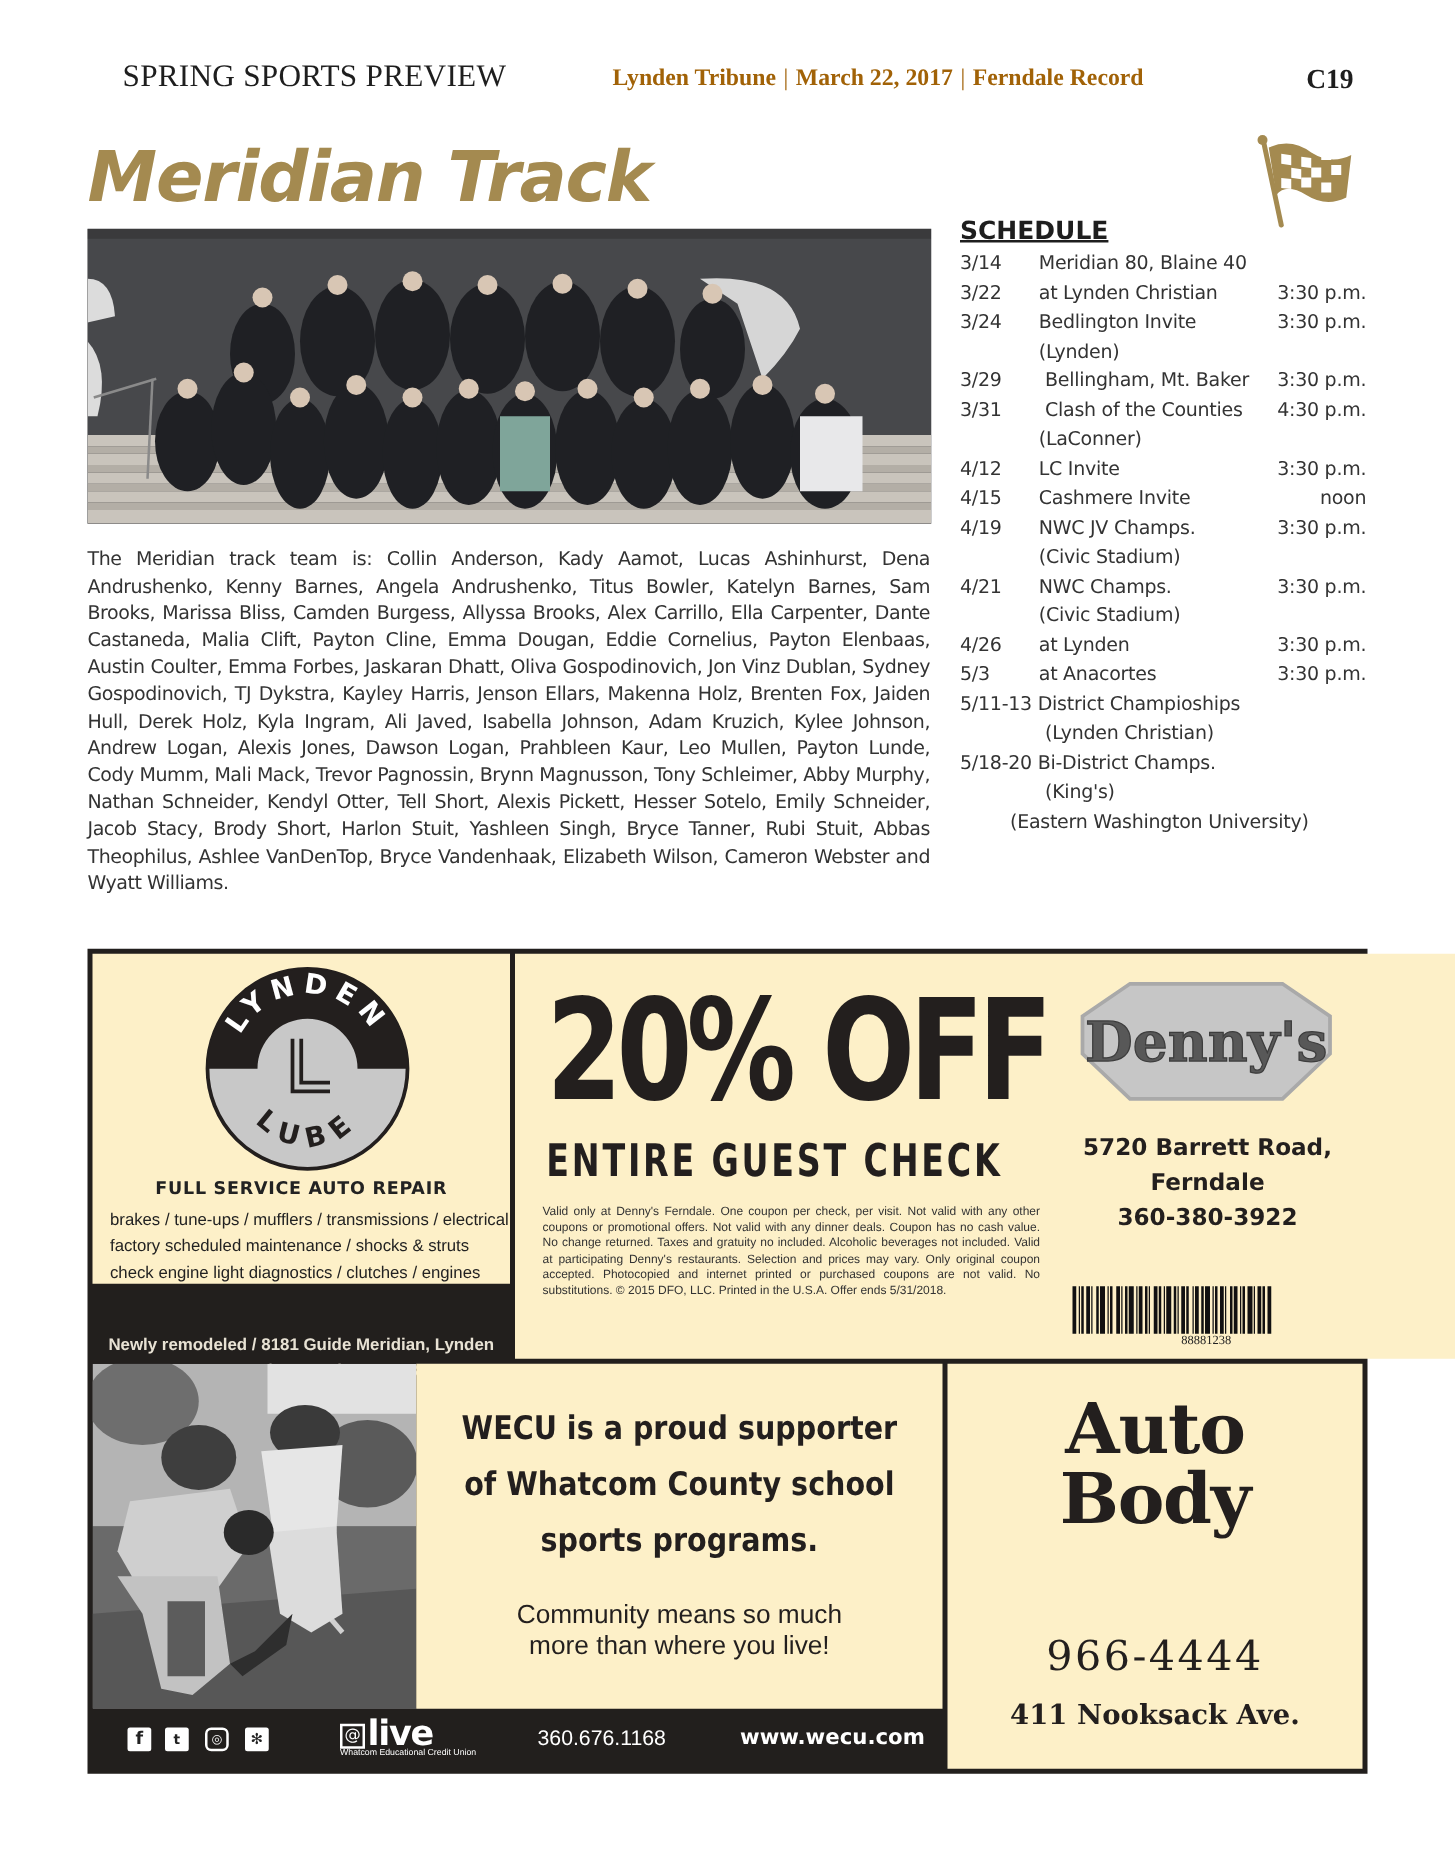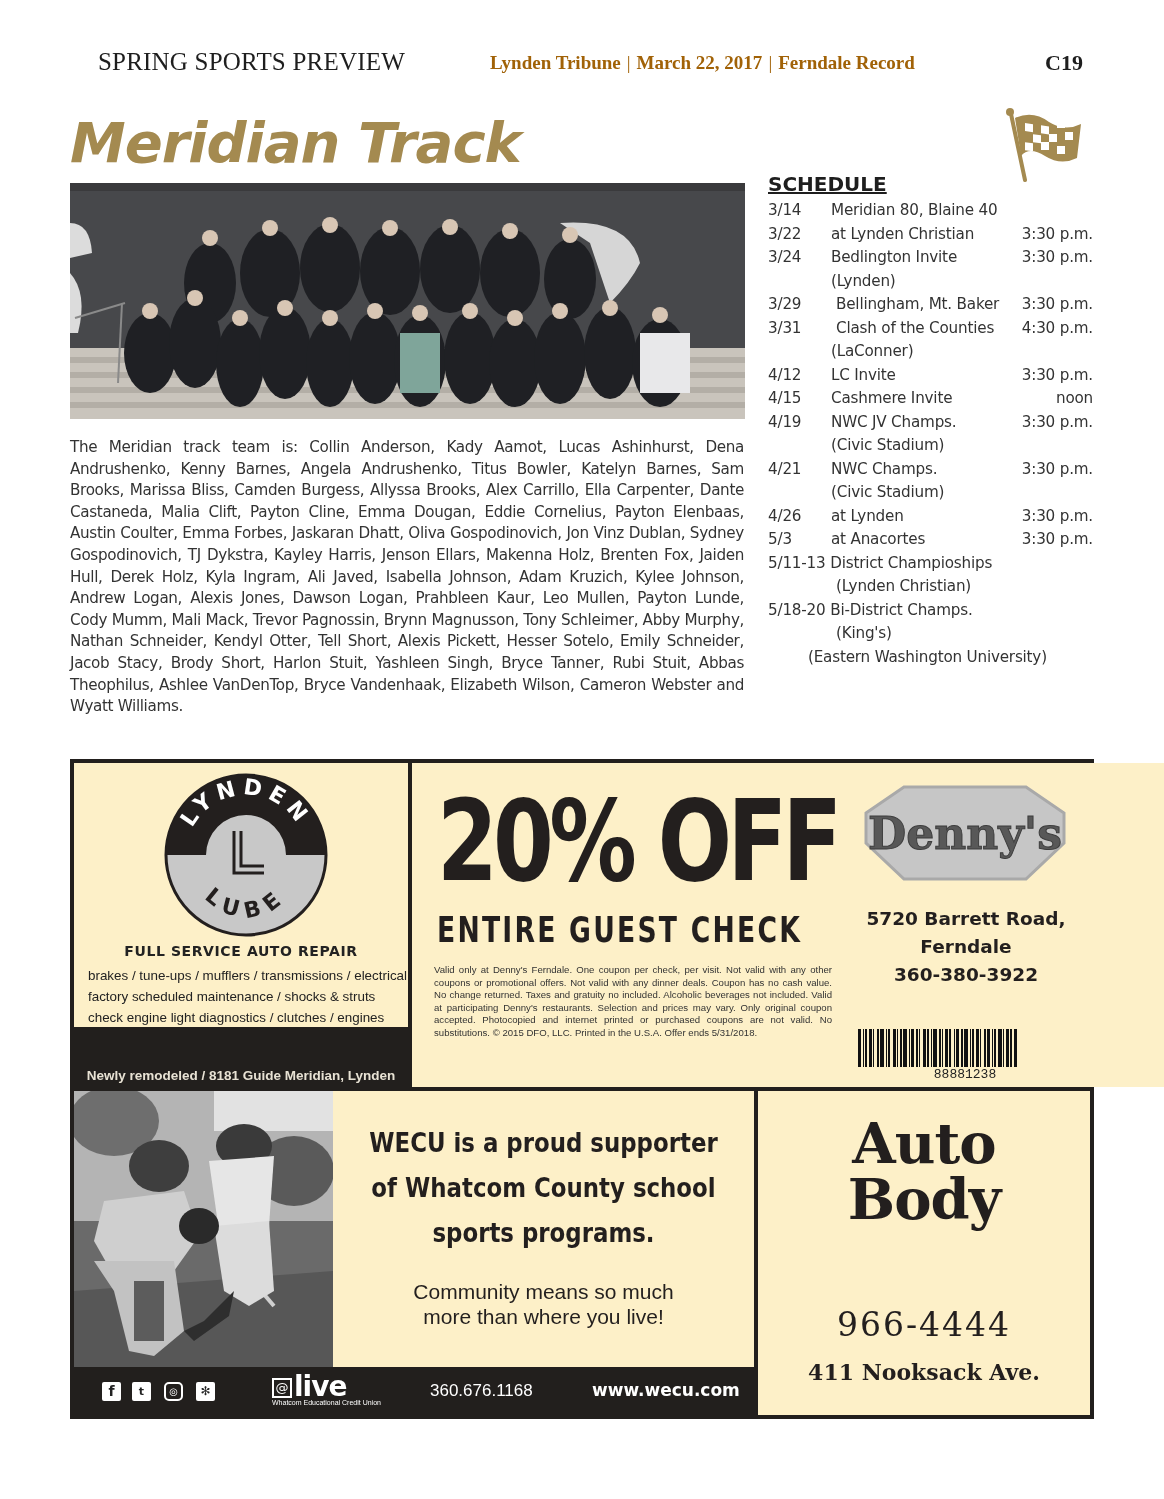--- a/index.html
+++ b/index.html
@@ -48,21 +48,21 @@
 
   
   .dn { left: 342px; top: 4px; width: 758px; height: 324px; }
   .dn-big { position: absolute; left: 25px; top: 18px; font-family: "DejaVu Sans", sans-serif; font-weight: bold; font-size: 112px; line-height: 120px; color: #231f1e; letter-spacing: -6px; transform: scaleX(0.78); transform-origin: left top; white-space: nowrap; }
   .dn-sub { position: absolute; left: 25px; top: 146px; font-family: "DejaVu Sans", sans-serif; font-weight: bold; font-size: 36px; color: #231f1e; letter-spacing: 3px; transform: scaleX(0.74); transform-origin: left top; white-space: nowrap; }
   .dn-fine { position: absolute; left: 22px; top: 201px; width: 398px; font-family: "Liberation Sans", sans-serif; font-size: 9.6px; line-height: 12.6px; color: #333; text-align: justify; }
   .dn-logo { position: absolute; left: 450px; top: 20px; width: 206px; height: 100px; }
   .dn-addr { position: absolute; left: 430px; top: 142px; width: 248px; text-align: center; font-family: "DejaVu Sans", sans-serif; font-weight: bold; font-size: 18.5px; line-height: 28px; color: #231f1e; }
   .barcode { position: absolute; left: 446px; top: 266px; width: 214px; height: 38px; display: flex; gap: 0; }
   .barcode span { display: block; height: 100%; background: #111; }
-  .bc-num { position: absolute; left: 446px; top: 304px; width: 214px; text-align: center; font-family: Liberation Mono, monospace; font-size: 13px; color: #222; }
+  .bc-num { position: absolute; left: 446px; top: 304px; width: 214px; text-align: center; font-family: Liberation Serif, serif; font-size: 10px; color: #222; }
 
   
   .wecu-photo { position: absolute; left: 4px; top: 332px; width: 259px; height: 276px; overflow: hidden; }
   .wecu { left: 263px; top: 332px; width: 421px; height: 276px; }
   .wecu-head { position: absolute; left: 0; width: 100%; top: 30px; text-align: center; font-family: "DejaVu Sans", sans-serif; font-weight: bold; font-size: 26px; line-height: 45px; color: #231f1e; transform: scaleX(0.88); transform-origin: center top; }
   .wecu-sub { position: absolute; left: 0; width: 100%; top: 188px; text-align: center; font-family: "Liberation Sans", sans-serif; font-size: 21px; line-height: 25px; color: #231f1e; }
   .wecu-bar { position: absolute; left: 4px; top: 608px; width: 680px; height: 48px; }
   .soc { position: absolute; top: 15px; width: 19px; height: 19px; background: #fff; color: #222; font-family: "DejaVu Sans", sans-serif; font-weight: bold; font-size: 14px; line-height: 19px; text-align: center; border-radius: 2px; }
   .wecu-logo { position: absolute; left: 198px; top: 6px; color: #fff; }
   .wecu-logo .w { font-family: "DejaVu Sans", sans-serif; font-weight: bold; font-size: 28px; line-height: 28px; letter-spacing: -1px; }

